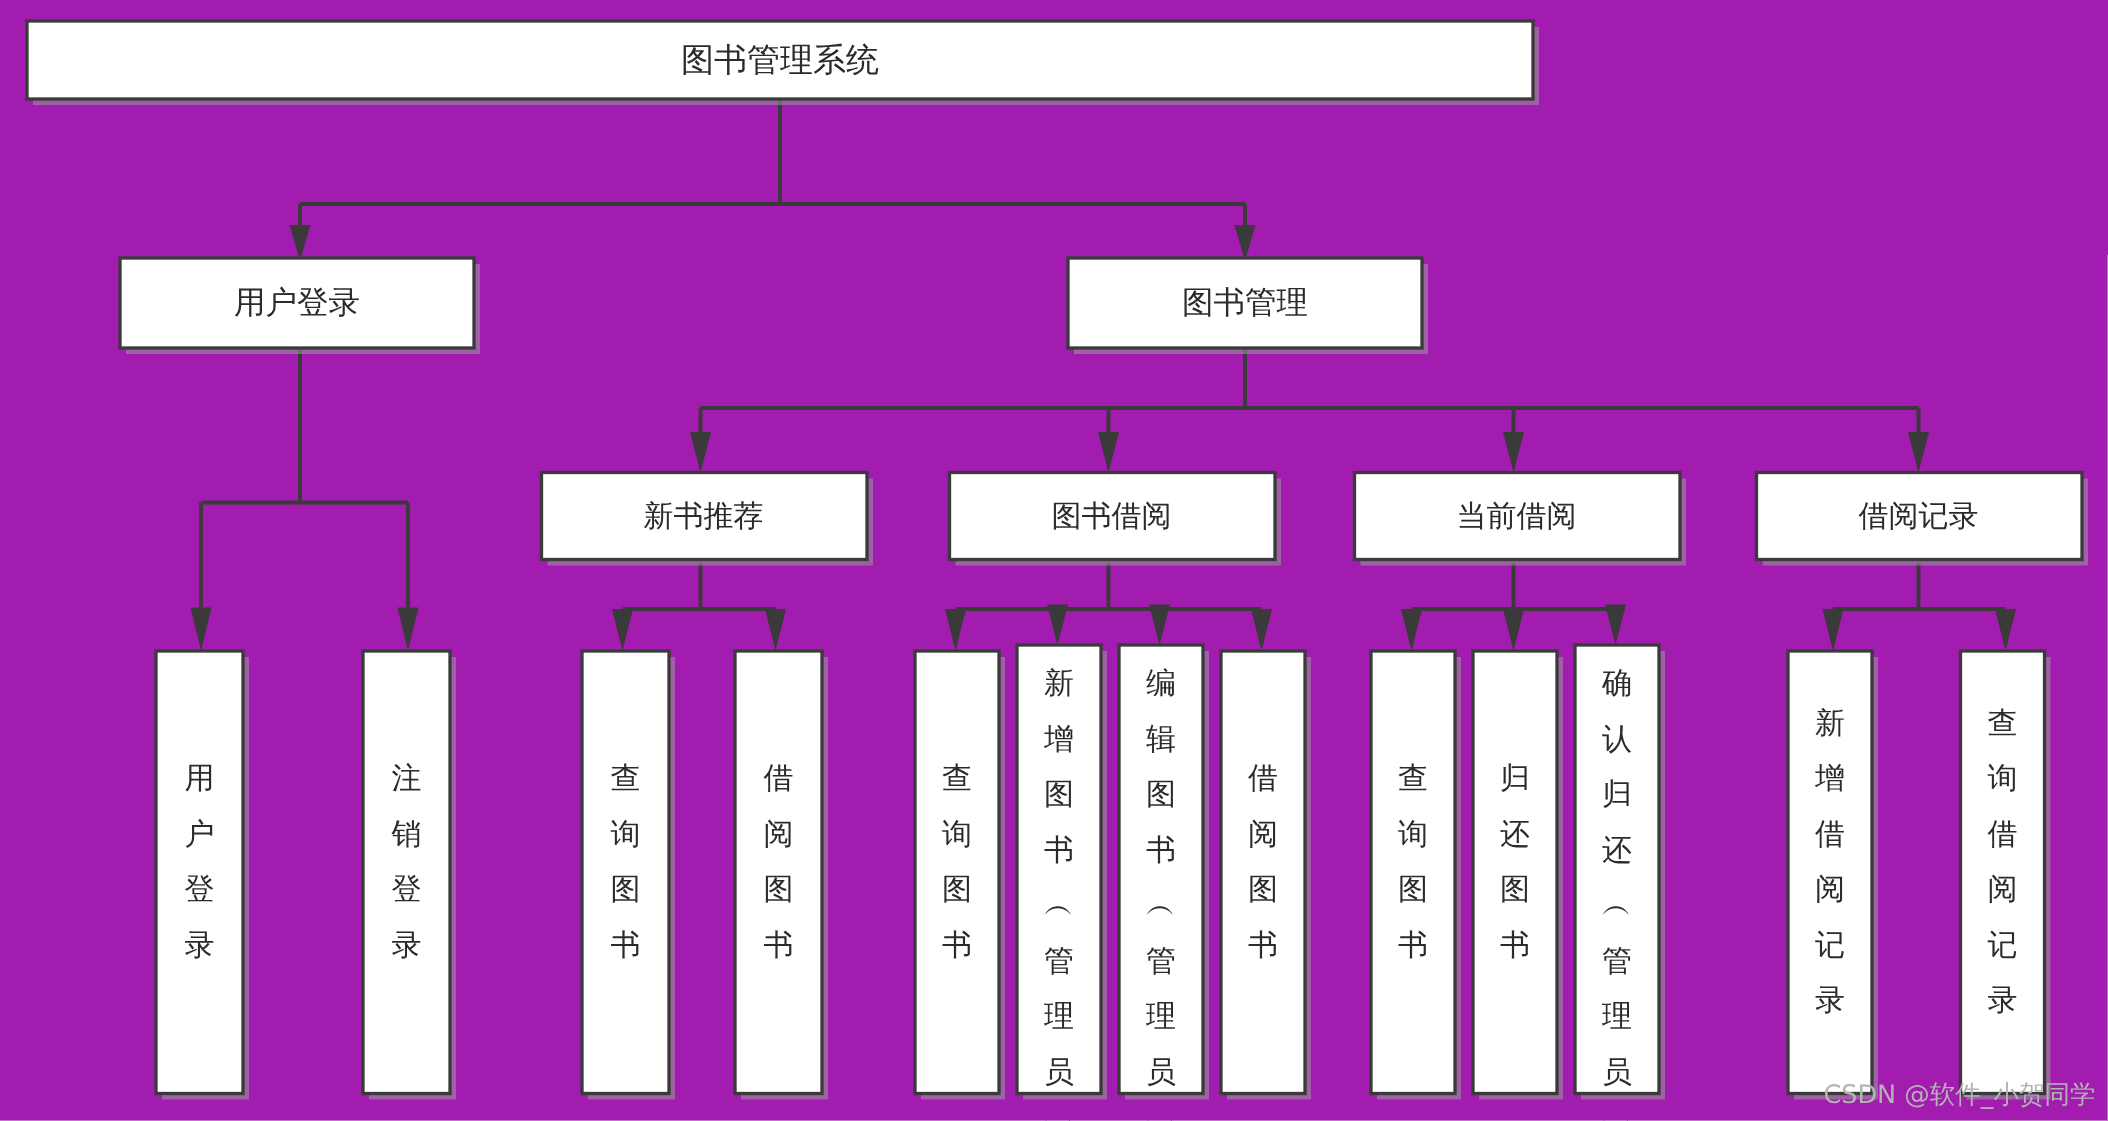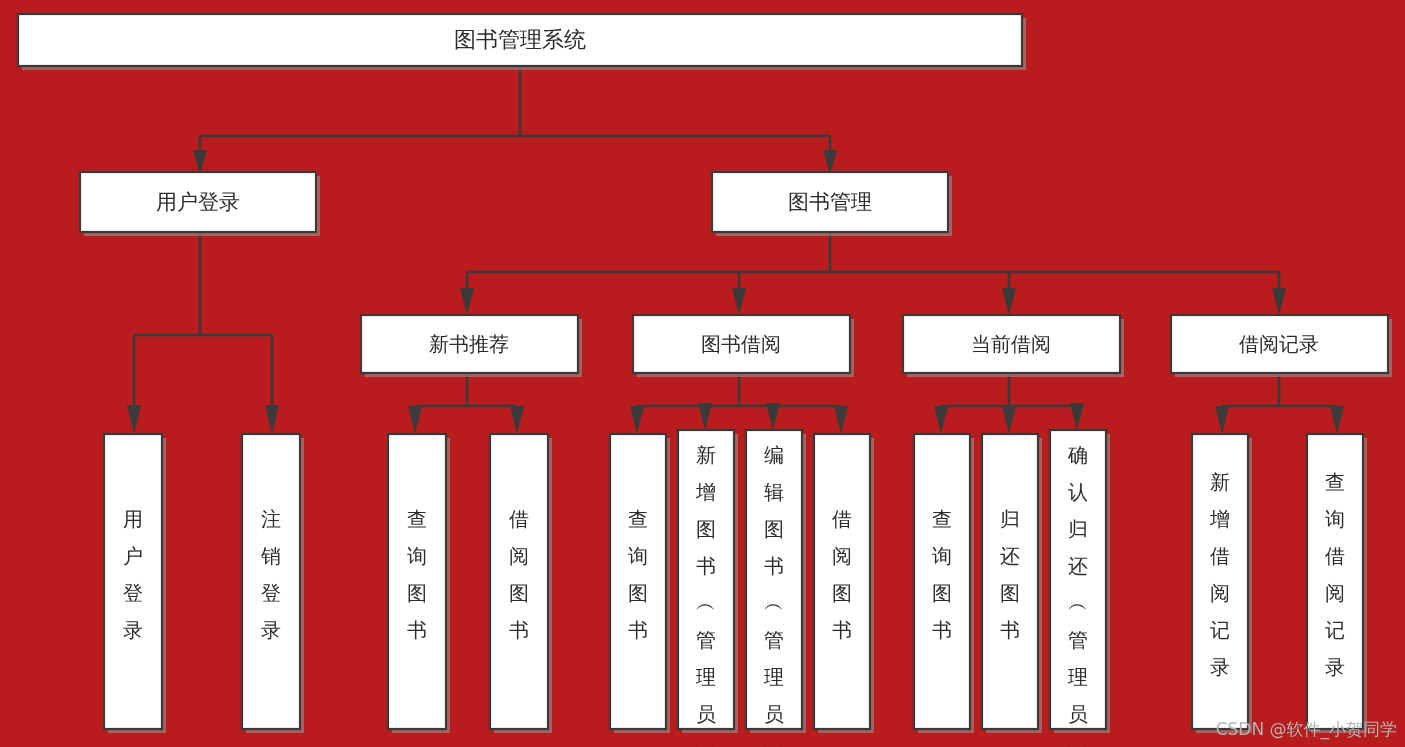--- a/index.html
+++ b/index.html
@@ -11,21 +11,21 @@
   body {
     width: 1405px;
     height: 747px;
     overflow: hidden;
     font-family: "DejaVu Sans", "Liberation Sans", sans-serif;
   }
   #diagram-root {
     position: relative;
     width: 1405px;
     height: 747px;
-    background: #b91c1c;
+    background: #a21caf;
   }
   svg#diagram-svg {
     display: block;
     width: 1405px;
     height: 747px;
   }
   .node-rect {
     fill: #ffffff;
     stroke: #3a3a3a;
     stroke-width: 2.2;

